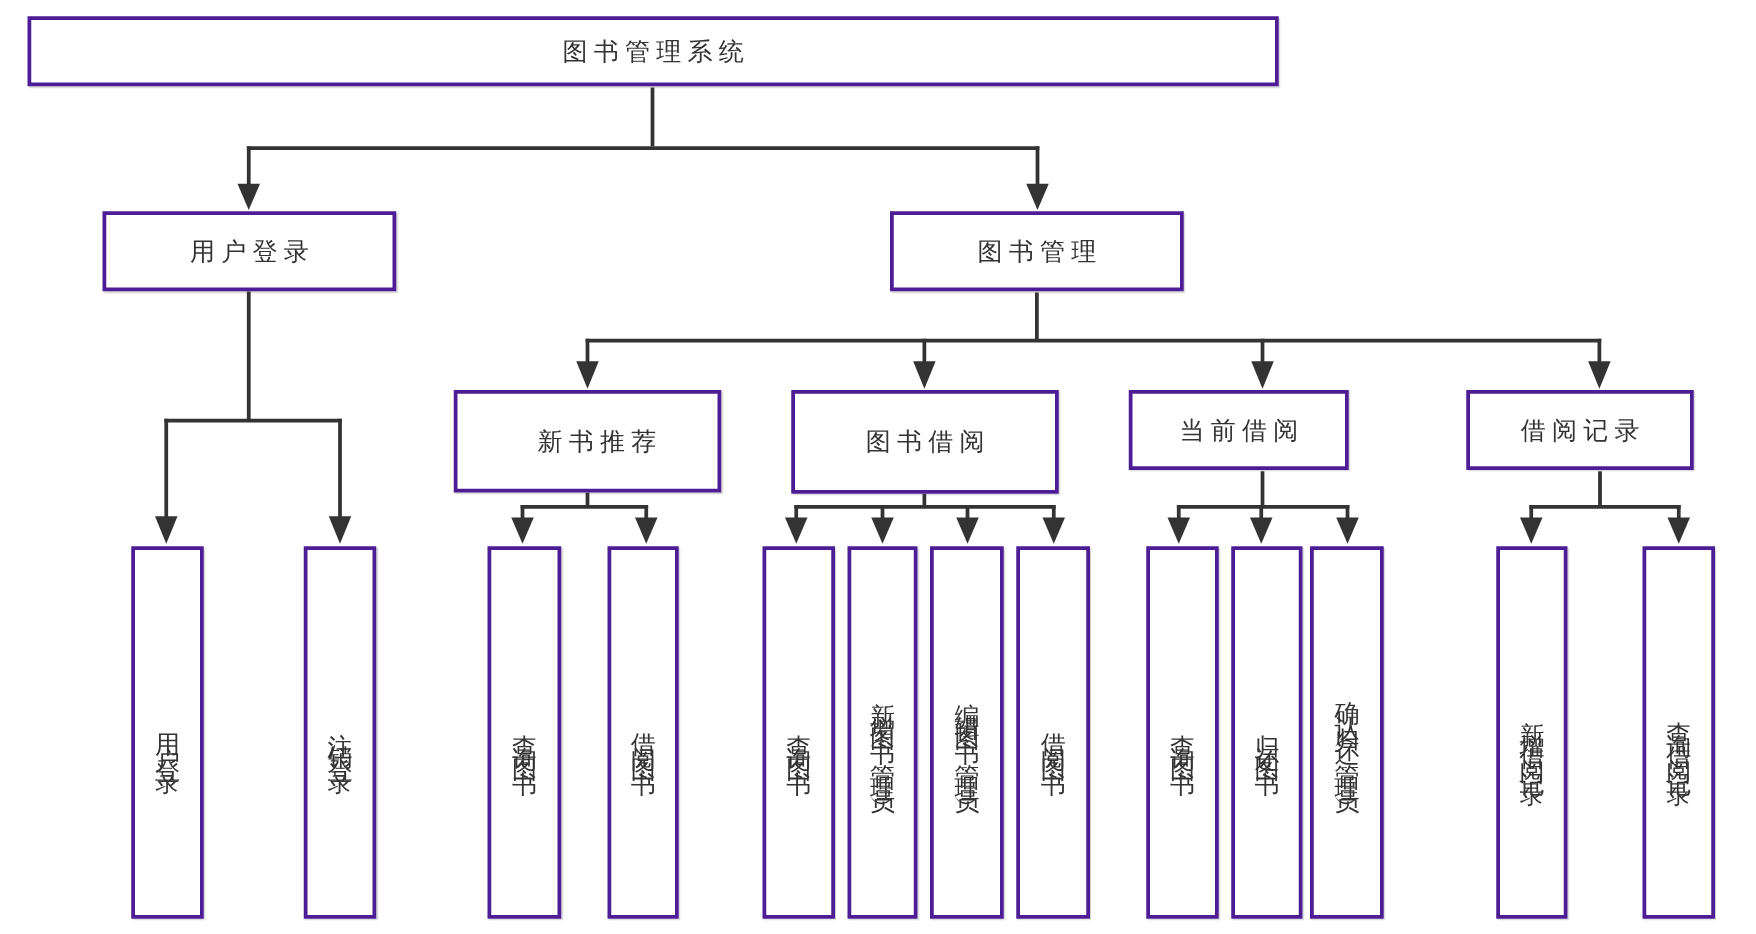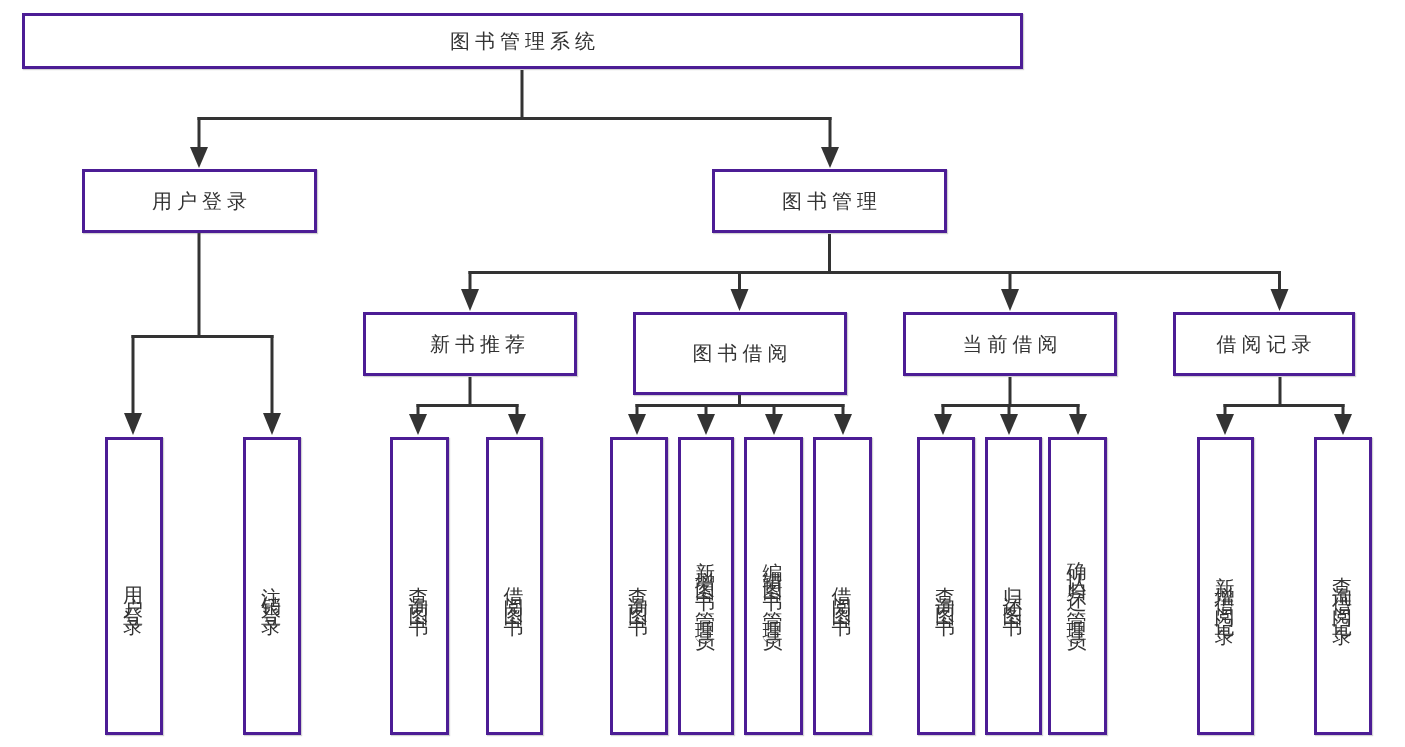--- a/index.html
+++ b/index.html
@@ -38,23 +38,23 @@
     text-orientation: mixed;
     font-size: 20px;
     letter-spacing: 10px;
     margin-bottom: -10px;
     white-space: nowrap;
   }
   
   .n-root   { left: 22px;   top: 13px;  width: 1001px; height: 56px; }
   .n-login  { left: 82px;   top: 169px; width: 235px;  height: 64px; }
   .n-mgmt   { left: 712px;  top: 169px; width: 235px;  height: 64px; }
-  .n-rec    { left: 363px;  top: 312px; width: 214px;  height: 64px; padding-left: 15px; }
+  .n-rec    { left: 363px;  top: 312px; width: 214px;  height: 82px; padding-left: 15px; }
   .n-borrow { left: 633px;  top: 312px; width: 214px;  height: 83px; }
-  .n-cur    { left: 903px;  top: 312px; width: 214px;  height: 64px; }
+  .n-cur    { left: 903px;  top: 312px; width: 176px;  height: 64px; }
   .n-hist   { left: 1173px; top: 312px; width: 182px;  height: 64px; }
   
   .leaf { top: 437px; height: 298px; }
   .l-ulogin   { left: 105px;  width: 58px; }
   .l-ulogout  { left: 243px;  width: 58px; }
   .l-nq       { left: 390px;  width: 59px; }
   .l-nb       { left: 486px;  width: 57px; }
   .l-bq       { left: 610px;  width: 58px; }
   .l-badd     { left: 678px;  width: 56px; }
   .l-bedit    { left: 744px;  width: 59px; }

